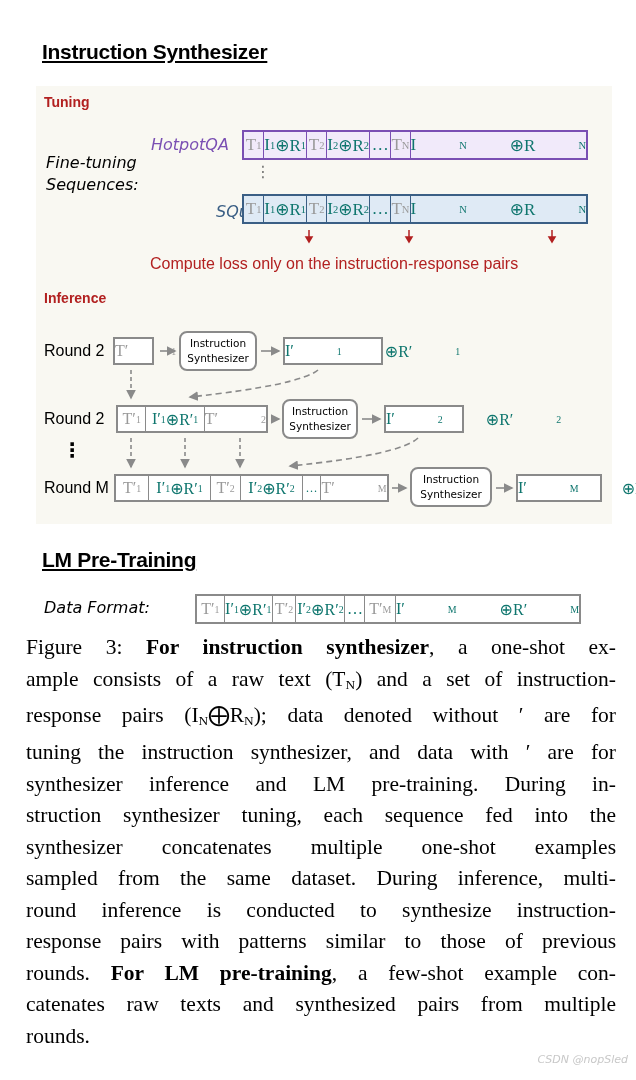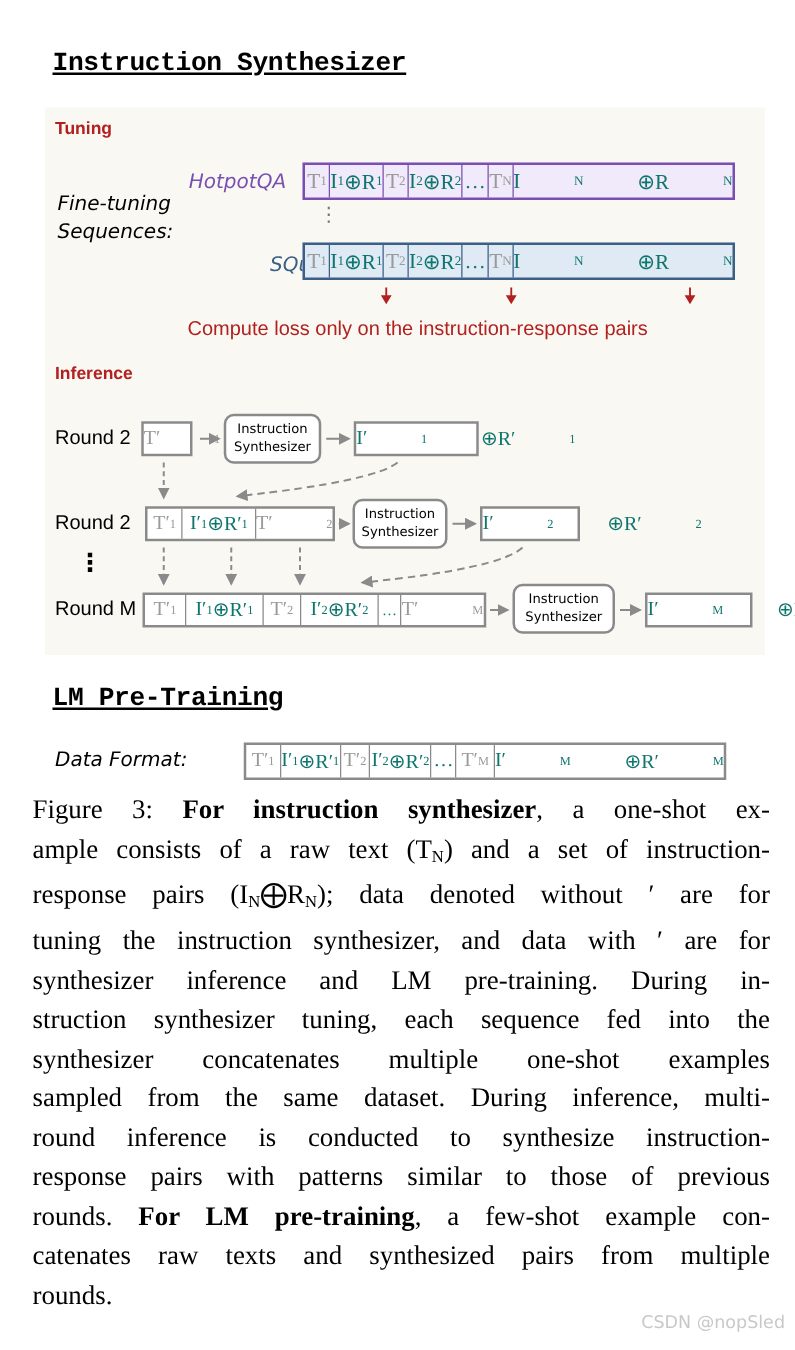--- a/index.html
+++ b/index.html
@@ -1,39 +1,39 @@
 <!DOCTYPE html>
 <html><head>
 <meta charset="utf-8">
 <style>
   * { box-sizing: border-box; margin: 0; padding: 0; }
   body { width: 636px; height: 1080px; background: #ffffff; position: relative; overflow: hidden;
          font-family: "DejaVu Sans", sans-serif; color: #000; }
   .abs { position: absolute; }
-  .h-title { font-family: Liberation Mono, monospace; font-weight: bold; font-size: 21px; text-decoration: underline; letter-spacing: -0.3px; }
+  .h-title { font-family: Liberation Sans, sans-serif; font-weight: bold; font-size: 21px; text-decoration: underline; letter-spacing: -0.3px; }
   .panel { left: 36px; top: 86px; width: 576px; height: 438px; background: #f9f8f2; }
   .sec-red { font-family: "Liberation Sans", sans-serif; font-weight: bold; font-size: 14px; color: #b22020; }
   .ital { font-family: "DejaVu Sans", sans-serif; font-style: italic; font-size: 16px; }
   .seq { display: flex; height: 30px; border: 2px solid; }
   .seq .cell { display: flex; align-items: center; justify-content: center; font-family: "Liberation Serif", serif; font-size: 17px; border-right: 1.5px solid; white-space: nowrap; }
   .seq .cell:last-child { border-right: none; gap: 43px; }
   .seq.purple { border-color: #7a4fb3; background: #f1eafa; }
   .seq.purple .cell { border-color: #7a4fb3; }
   .seq.blue { border-color: #3b5f85; background: #dfeaf5; }
   .seq.blue .cell { border-color: #3b5f85; }
   .seq.gray { border-color: #8a8a8a; background: #fff; height: 28px; }
   .seq.gray .cell { border-color: #8a8a8a; font-size: 16px; }
   .t { color: #9a9a9a; }
   .ir { color: #0f766e; }
   sub { font-size: 0.62em; vertical-align: -0.25em; }
   .synth { border: 2px solid #8a8a8a; border-radius: 8px; background: #fff; font-family: "DejaVu Sans", sans-serif; font-size: 10.5px; text-align: center; line-height: 15px; display: flex; flex-direction: column; justify-content: center; }
   .caption { left: 26px; top: 632px; width: 590px; font-family: "Liberation Serif", serif; font-size: 21.5px; line-height: 31.5px; text-align: justify; }
   .caption .ln { display: block; text-align-last: justify; white-space: nowrap; }
   .caption .ln.last { text-align-last: left; }
-  .wm { right: 8px; bottom: 14px; font-size: 14px; color: #c8c8c8; font-family: "DejaVu Sans", sans-serif; }
+  .wm { right: 8px; bottom: 14px; font-size: 11px; color: #c8c8c8; font-family: "DejaVu Sans", sans-serif; font-style: italic; }
   .red-txt { font-family: "Liberation Sans", sans-serif; font-size: 16px; color: #b22020; }
   .lbl { font-family: "Liberation Sans", sans-serif; font-size: 16px; }
 </style>
 </head>
 <body>
 
 <div class="abs h-title" style="left:42px; top:40px;">Instruction Synthesizer</div>
 
 <div class="abs panel"></div>
 

